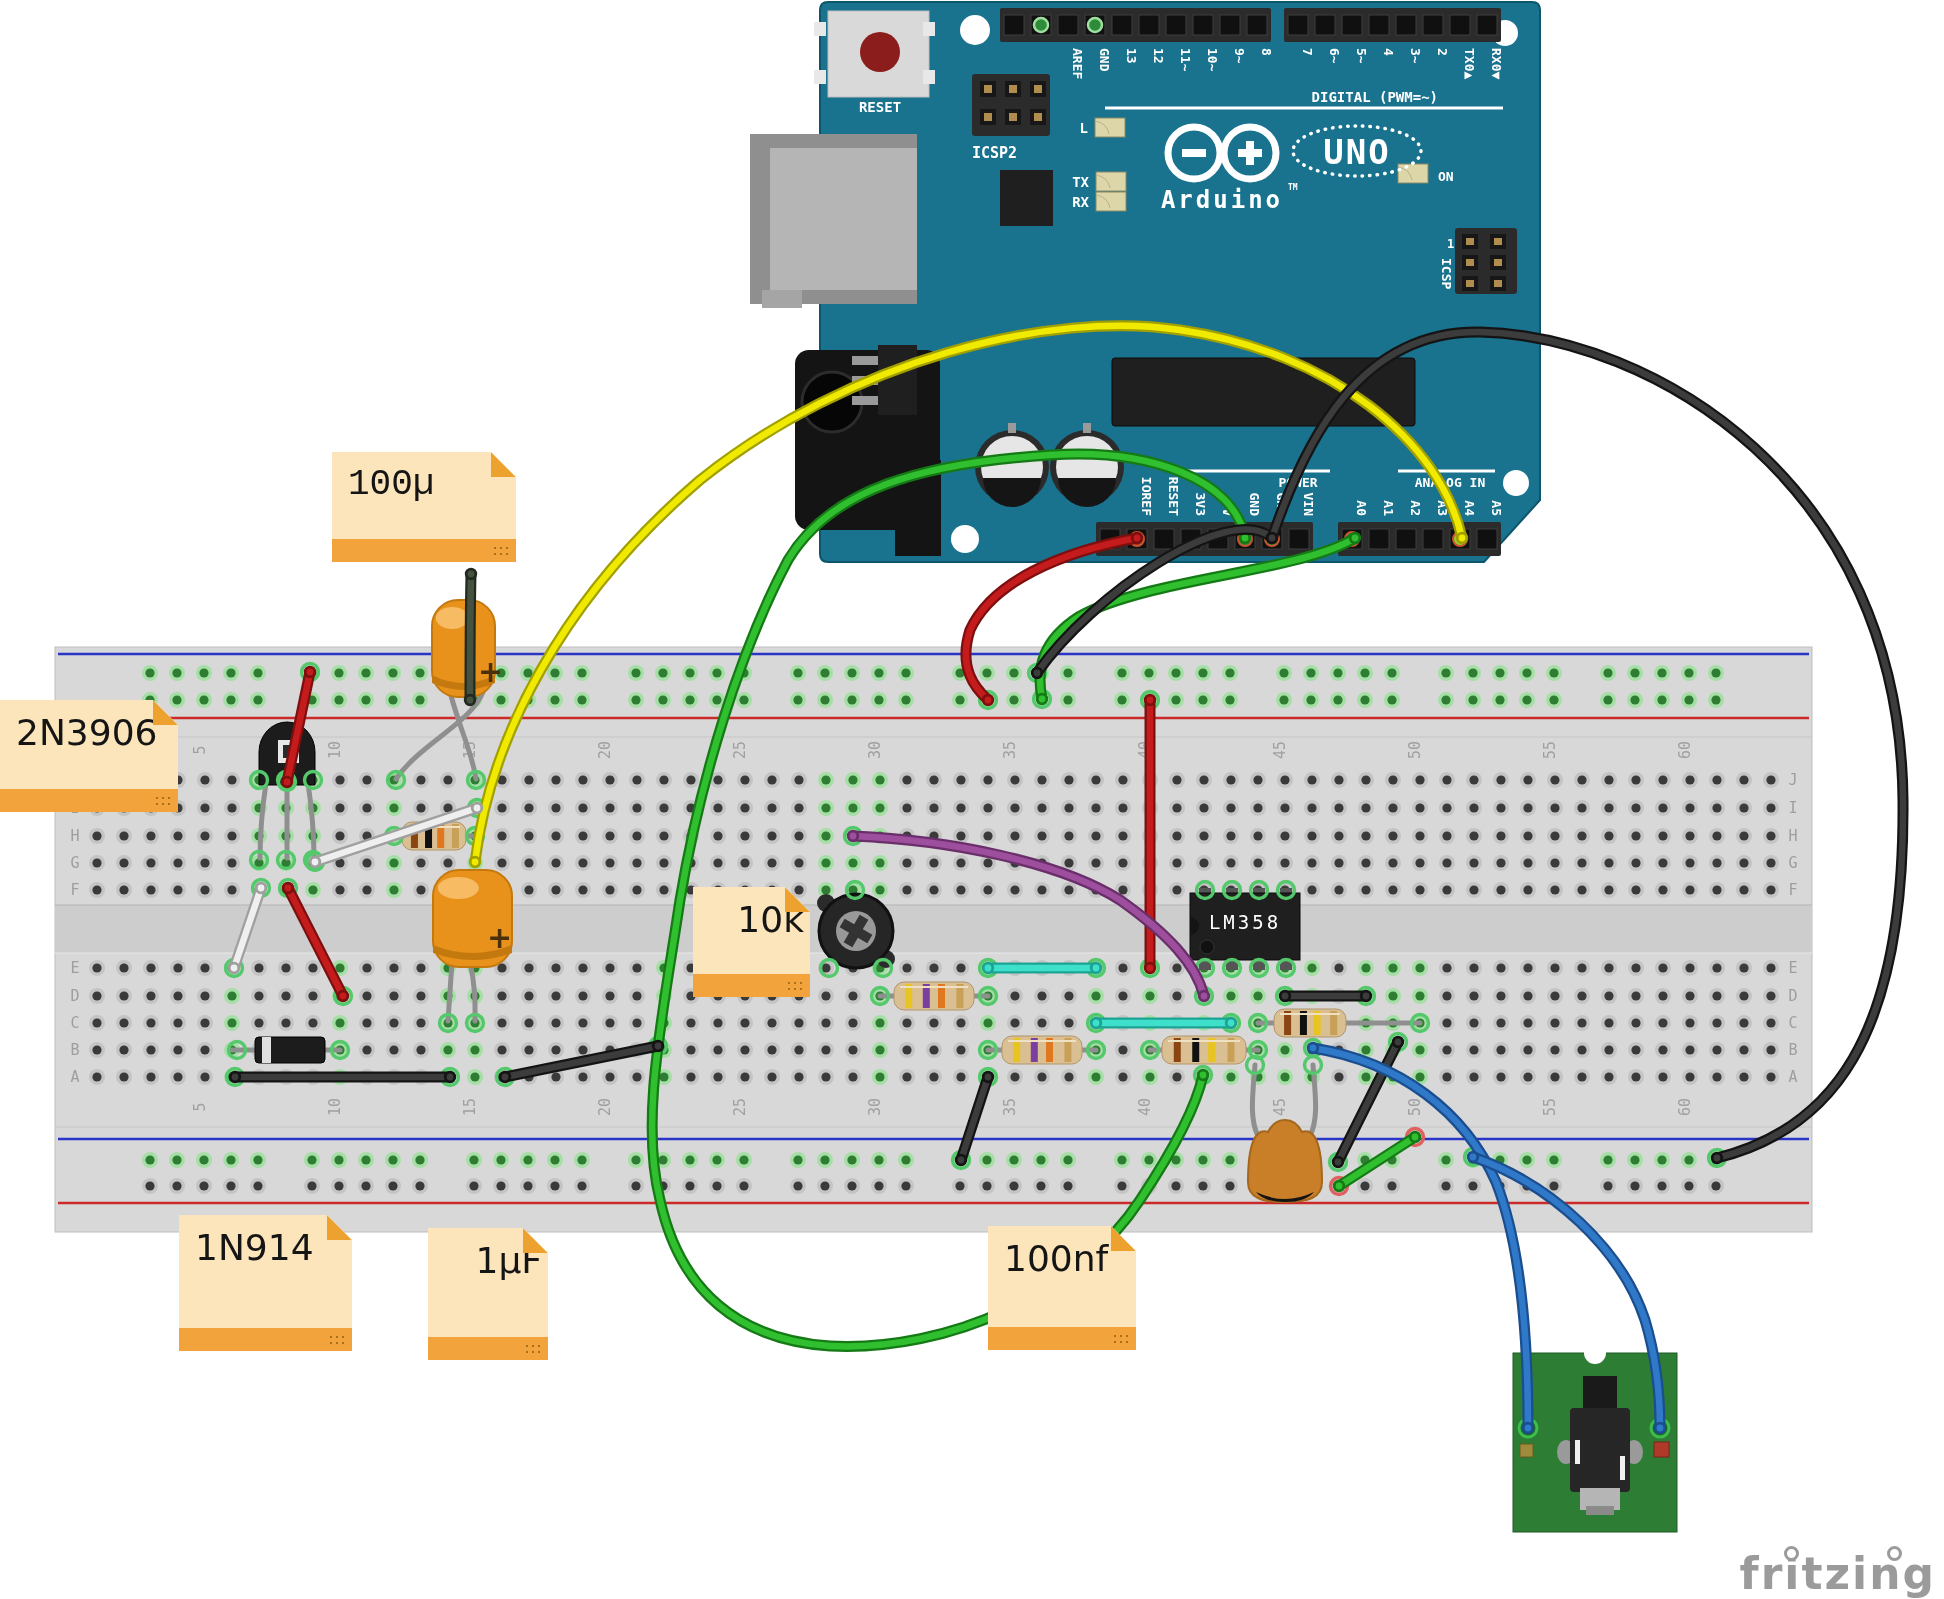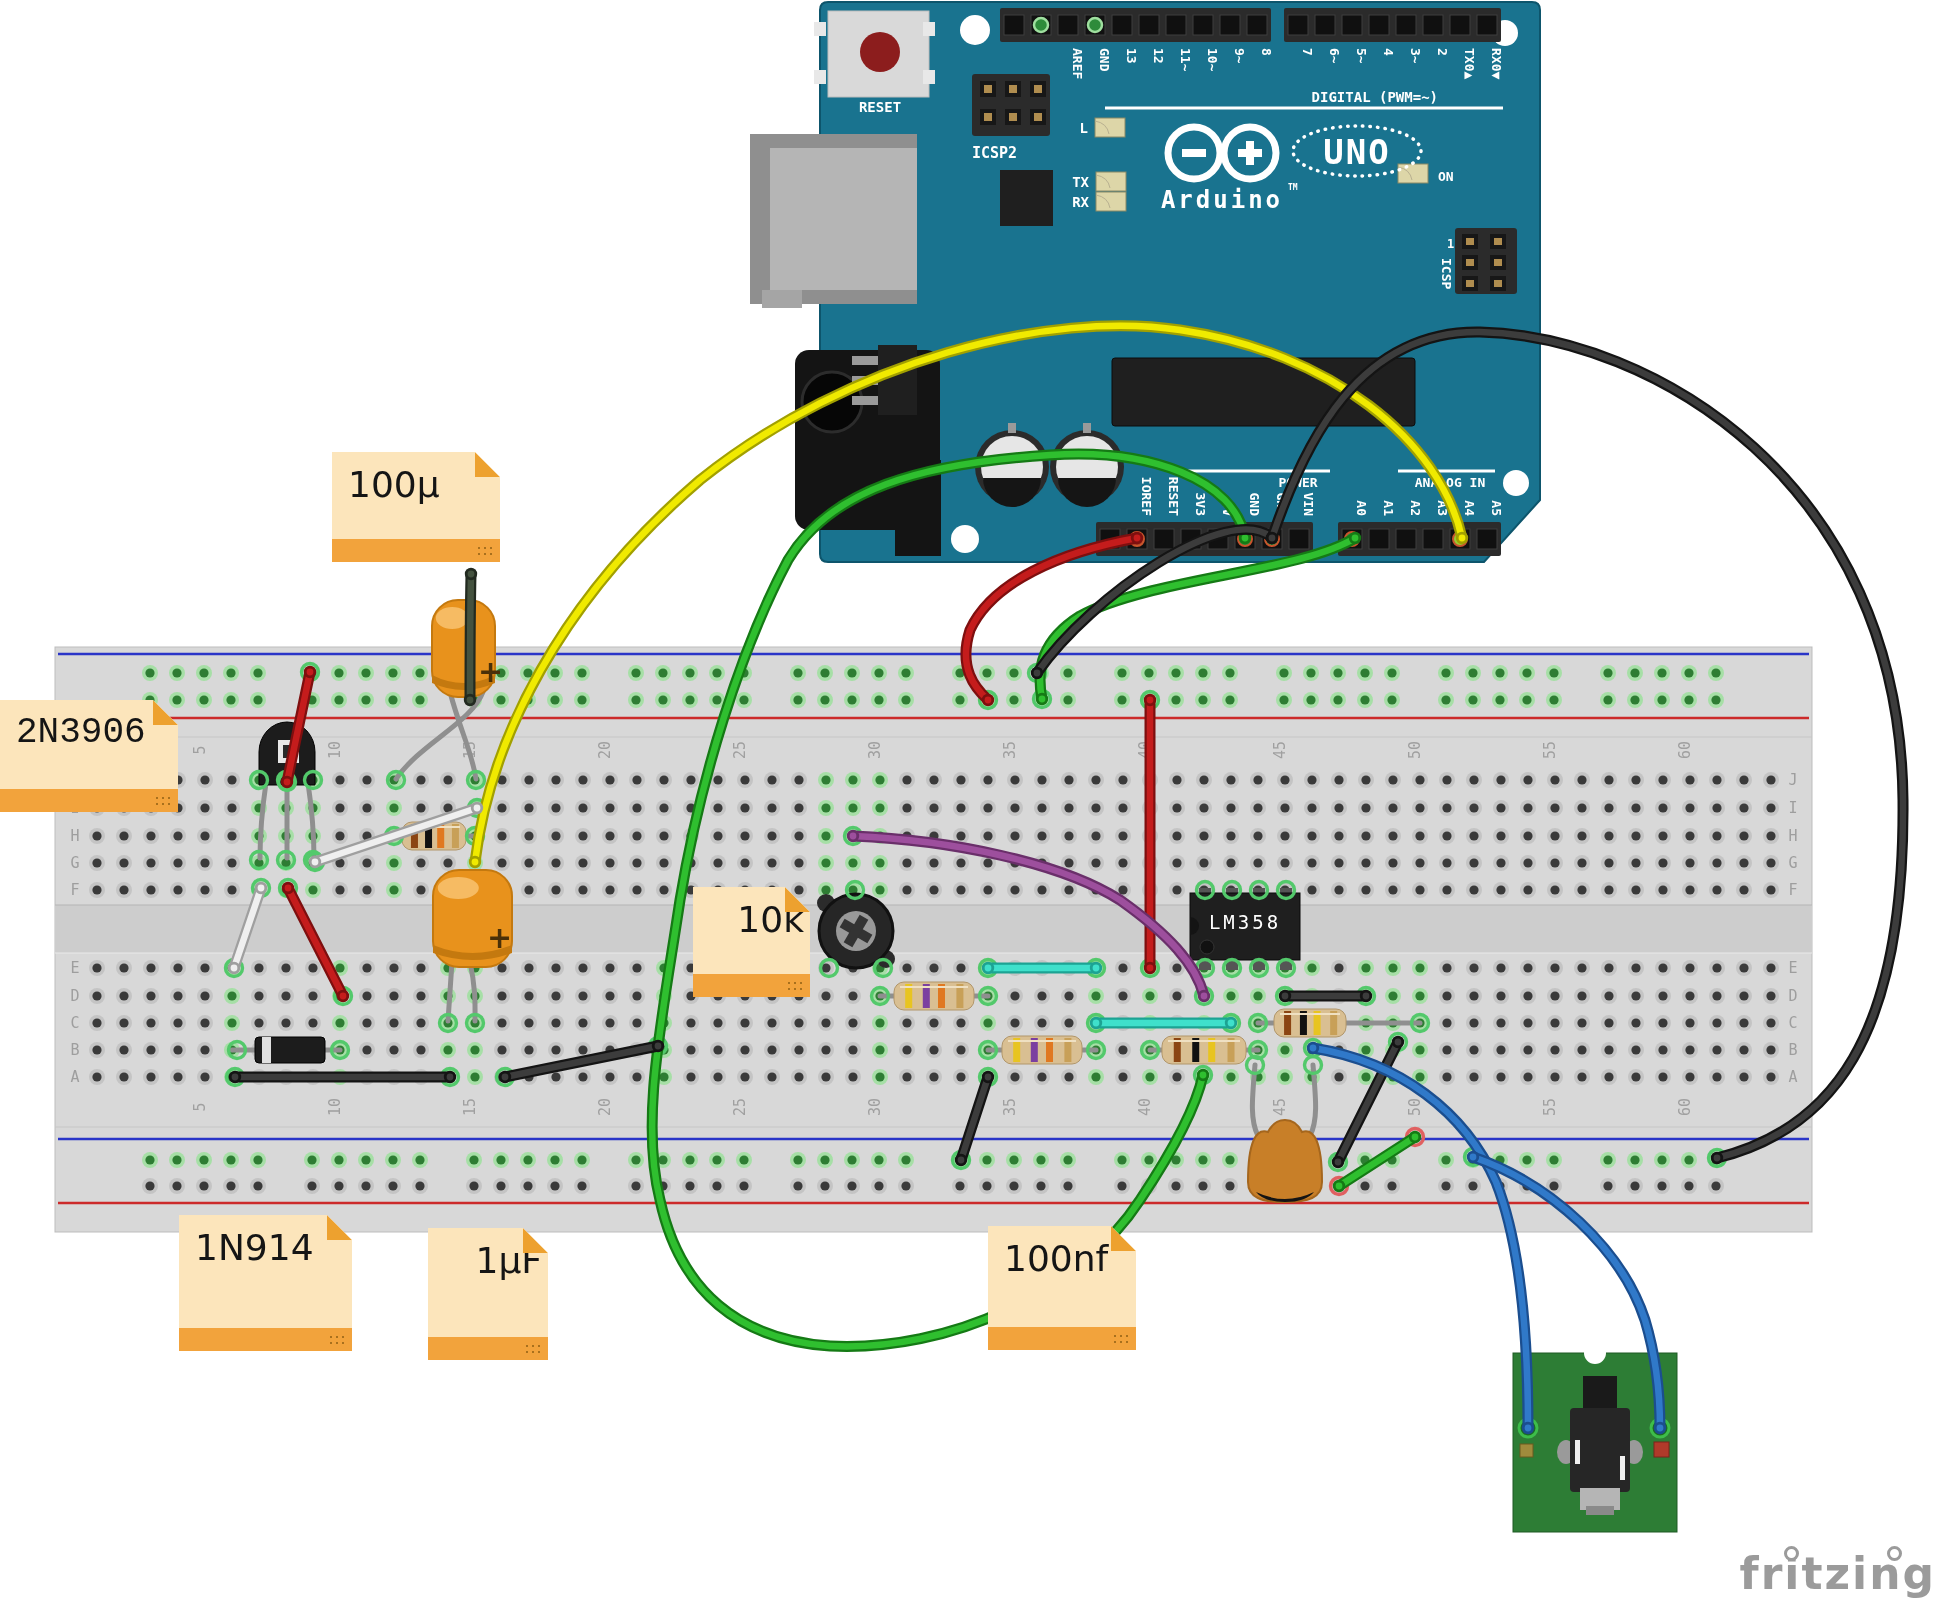--- a/index.html
+++ b/index.html
@@ -2277,27 +2277,27 @@
       <g>
         <path d="M470,700 C470,660 470,620 471,574" fill="none" stroke="#222a20" stroke-width="11" stroke-linecap="round"></path>
         <path d="M470,700 C470,660 470,620 471,574" fill="none" stroke="#44523f" stroke-width="6.5" stroke-linecap="round"></path>
         <circle cx="470" cy="700" r="6.2" fill="#222a20"></circle>
         <circle cx="470" cy="700" r="3.4" fill="#44523f"></circle>
         <circle cx="471" cy="574" r="6.2" fill="#222a20"></circle>
         <circle cx="471" cy="574" r="3.4" fill="#44523f"></circle>
       </g>
     </svg>
 
-  <div class="note" style="left:332px;top:452px;width:168px;height:110px;">
+  <div class="note" style="left:332px;top:452px;width:184px;height:110px;font-family:Liberation Mono, monospace;">
     <div class="note-text">100µ</div>
     <div class="note-bar"></div>
     <div class="note-fold"></div>
     <div class="note-dots"></div>
   </div>
-  <div class="note" style="left:0px;top:700px;width:178px;height:112px;font-family:Liberation Mono, monospace;">
+  <div class="note" style="left:0px;top:700px;width:178px;height:112px;">
     <div class="note-text">2N3906</div>
     <div class="note-bar"></div>
     <div class="note-fold"></div>
     <div class="note-dots"></div>
   </div>
   <div class="note selected" style="left:693px;top:887px;width:117px;height:110px;text-align:right;">
     <div class="note-text">10k</div>
     <div class="note-bar"></div>
     <div class="note-fold"></div>
     <div class="note-dots"></div>

